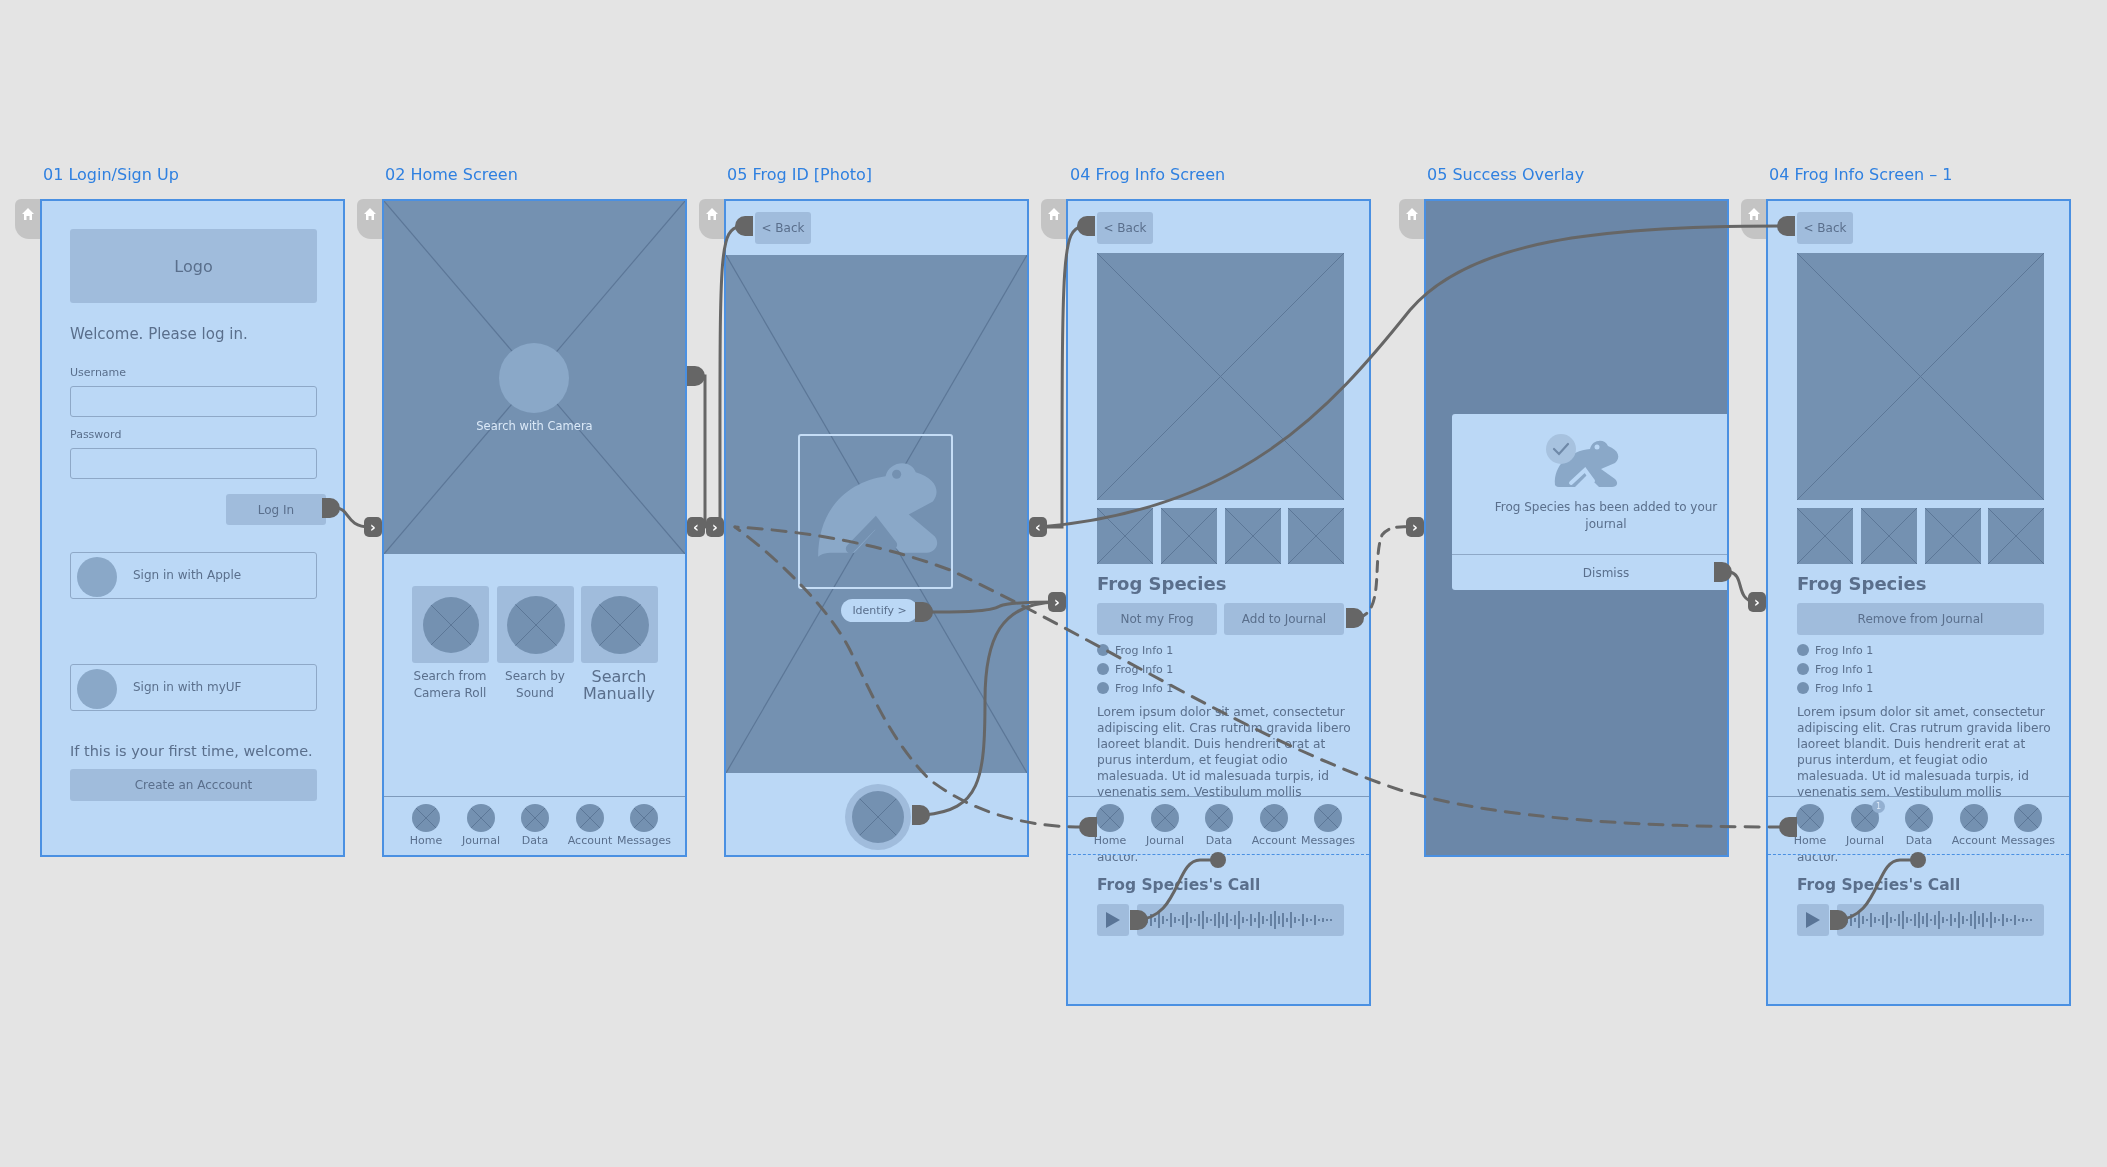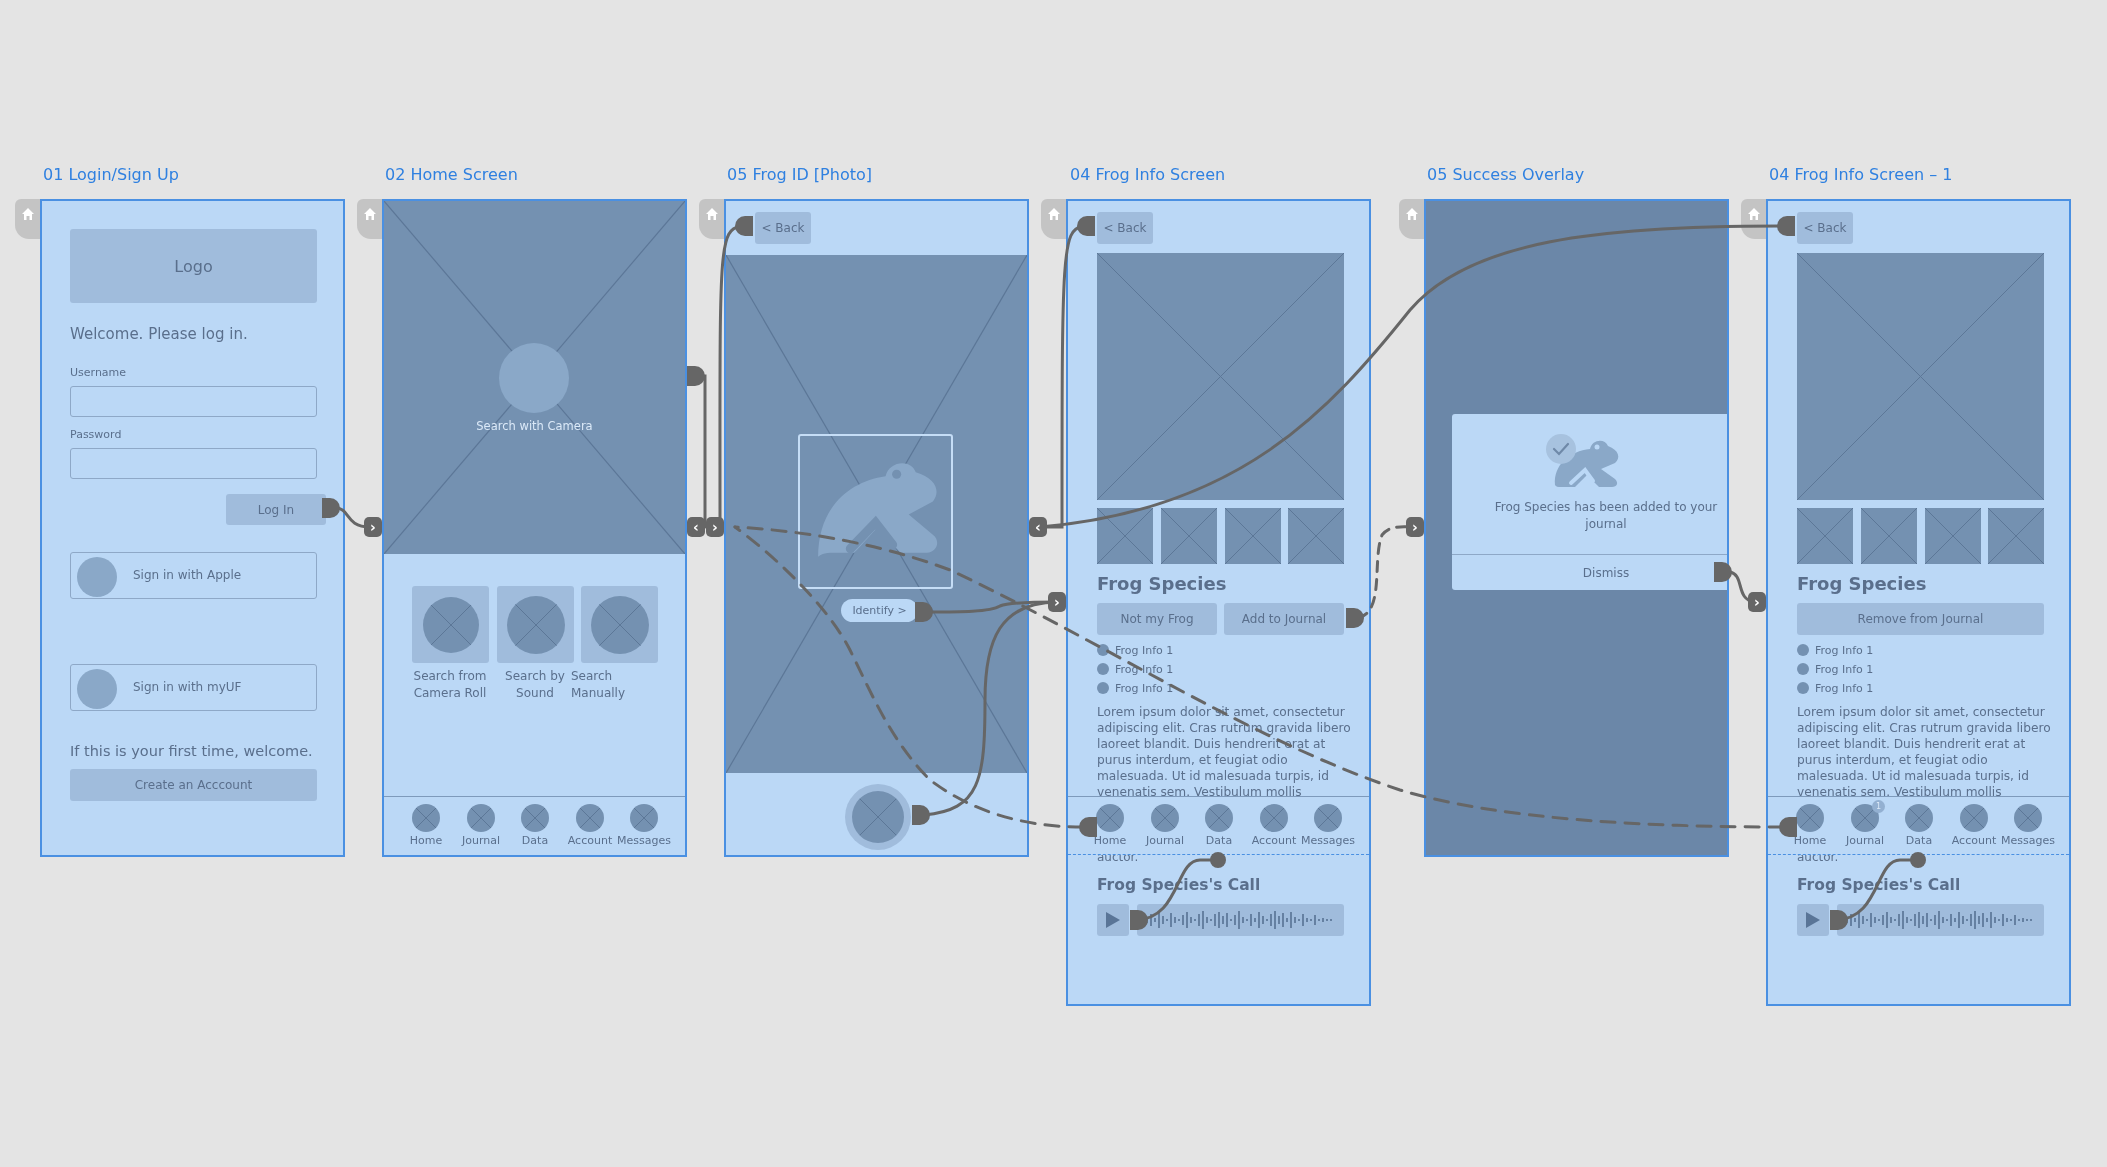--- a/index.html
+++ b/index.html
@@ -131,21 +131,21 @@
       </div>
     </div>
   <div class="abs" style="left:18px;top:467px;width:96px;text-align:center;font-size:12px;line-height:17px;">
       <div>Search from</div>
       <div>Camera Roll</div>
     </div>
   <div class="abs" style="left:103px;top:467px;width:96px;text-align:center;font-size:12px;line-height:17px;">
       <div>Search by</div>
       <div>Sound</div>
     </div>
-  <div class="abs" style="left:187px;top:467px;width:96px;font-size:12px;line-height:17px;">
+  <div class="abs" style="left:187px;top:467px;width:96px;text-align:center;font-size:16px;line-height:17px;">
       <div>Search</div>
       <div>Manually</div>
     </div>
   <div class="tabbar" style="top:595px;">
     <div class="tab" style="left:15px;">
         <div class="circ-x">
           <svg viewBox="0 0 28 28">
             <line x1="4" y1="4" x2="24" y2="24" stroke="#5c7797"></line>
             <line x1="24" y1="4" x2="4" y2="24" stroke="#5c7797"></line>
           </svg>

